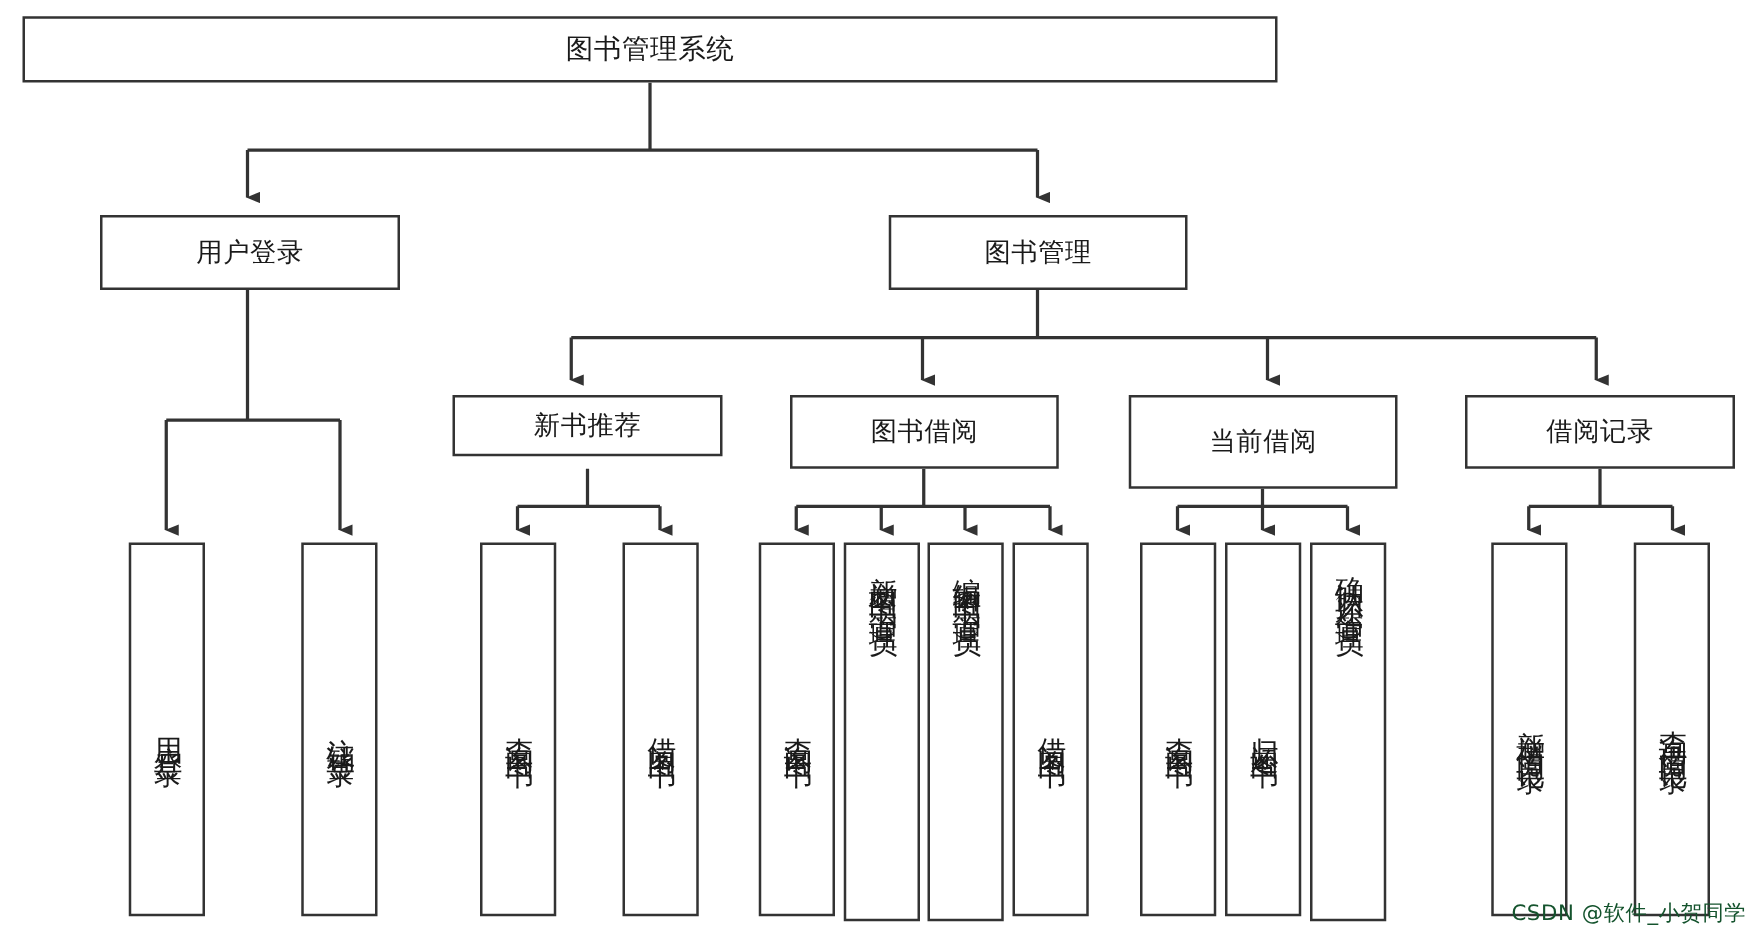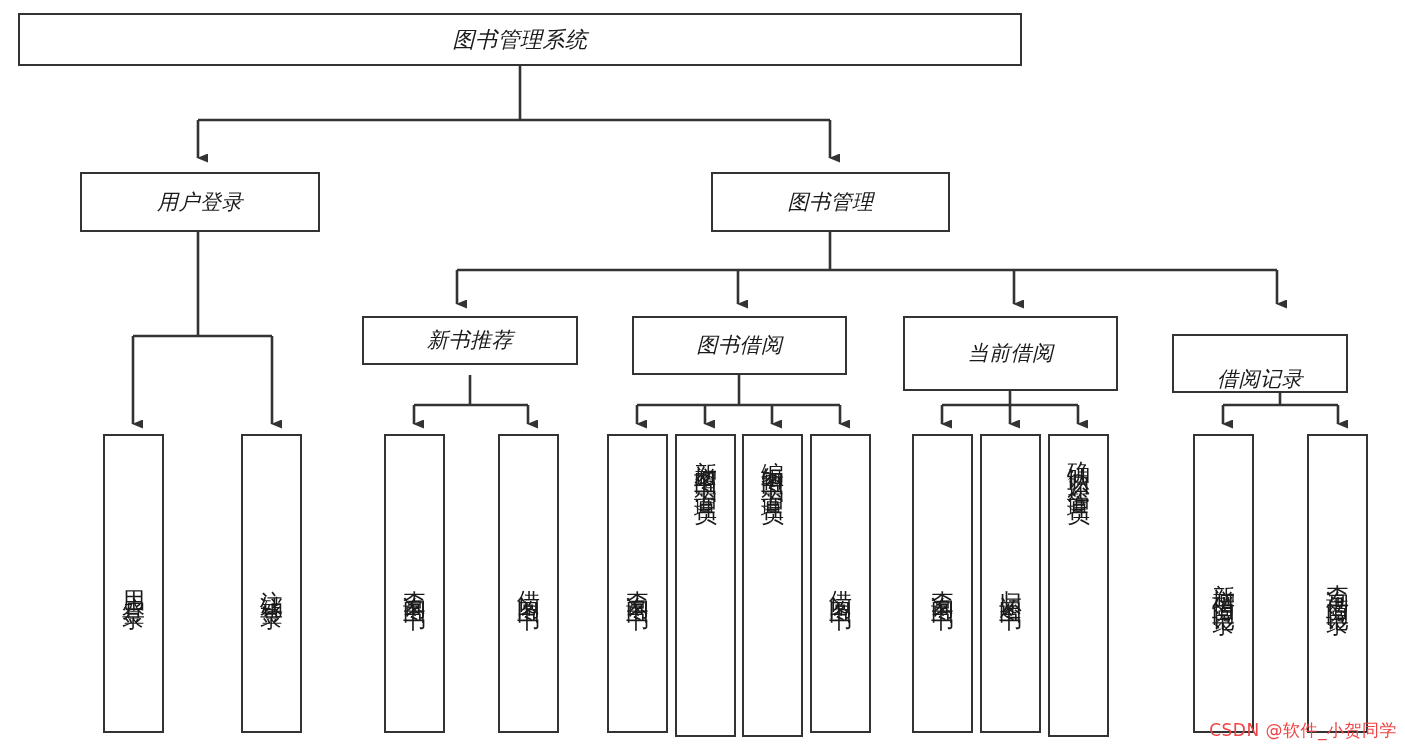--- a/index.html
+++ b/index.html
@@ -39,21 +39,20 @@
   .node .label {
     display: block;
     text-align: center;
     line-height: 1.16;
     letter-spacing: 0.5px;
   }
   
   .node.horiz .label {
     font-size: 21px;
     white-space: nowrap;
-    font-style: italic;
   }
   .node.root .label {
     font-size: 22px;
   }
   
   .node.leaf {
     align-items: flex-start;
     justify-content: center;
     padding-top: 7px;
   }
@@ -67,21 +66,21 @@
     font-size: 23px;
     line-height: 1.0;
     letter-spacing: 6px;
     white-space: nowrap;
   }
   #watermark {
     position: absolute;
     right: 8px;
     bottom: 5px;
     font-size: 17px;
-    color: #ef4444;
+    color: #14532d;
     letter-spacing: 0.5px;
     white-space: nowrap;
     user-select: none;
   }
 </style>
 </head>
 <body>
 
 <div id="diagram-root">
 
@@ -148,21 +147,21 @@
 
   <div class="node horiz" style="left:362px; top:316px; width:216px; height:49px;">
     <span class="label">新书推荐</span>
   </div>
   <div class="node horiz" style="left:632px; top:316px; width:215px; height:59px;">
     <span class="label">图书借阅</span>
   </div>
   <div class="node horiz" style="left:903px; top:316px; width:215px; height:75px;">
     <span class="label">当前借阅</span>
   </div>
-  <div class="node horiz" style="left:1172px; top:334px; width:176px; height:59px;align-items:flex-end;">
+  <div class="node horiz" style="left:1172px; top:316px; width:216px; height:59px;">
     <span class="label">借阅记录</span>
   </div>
 
   <div class="node leaf mid" style="left:103px; top:434px; width:61px; height:299px;">
     <span class="label">用户登录</span>
   </div>
   <div class="node leaf mid" style="left:241px; top:434px; width:61px; height:299px;">
     <span class="label">注销登录</span>
   </div>
 

